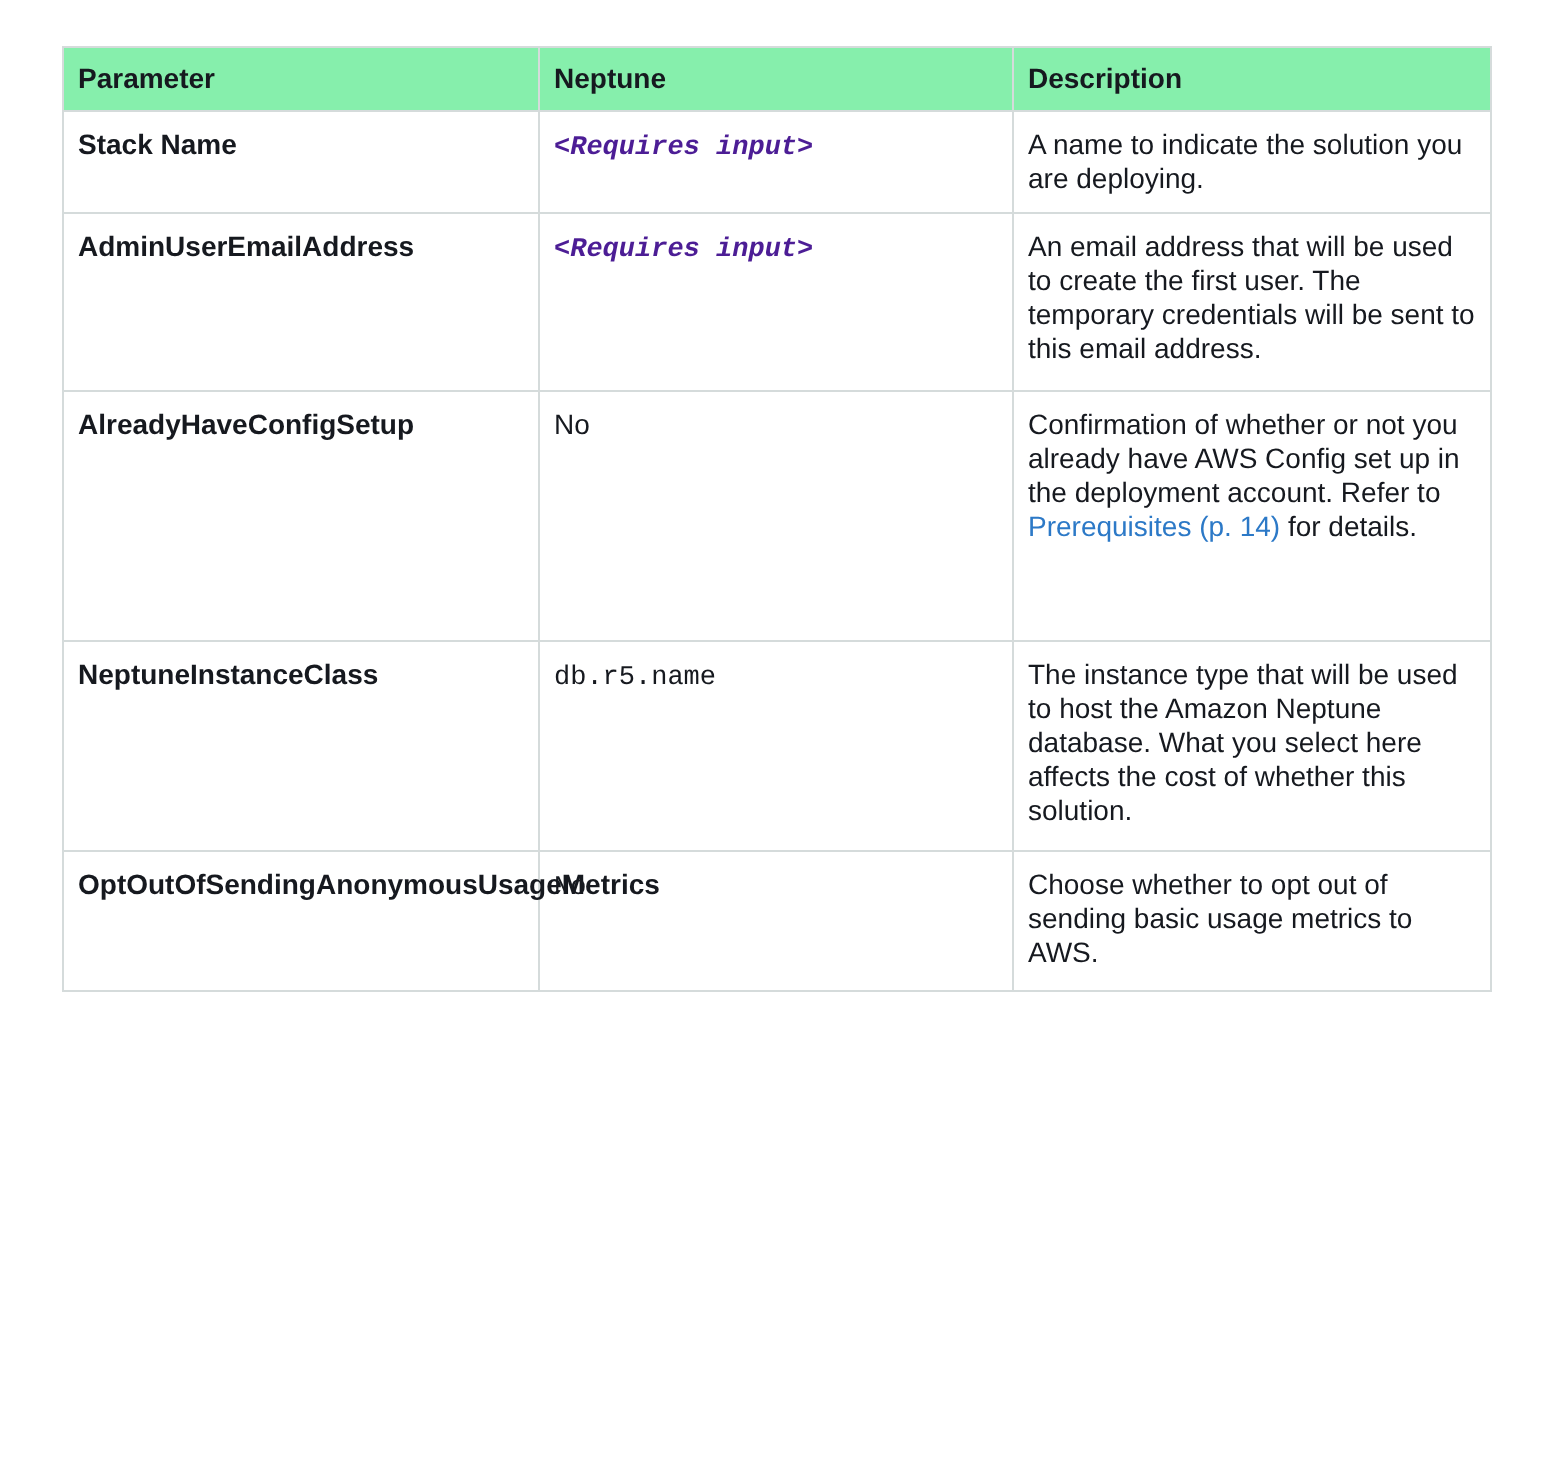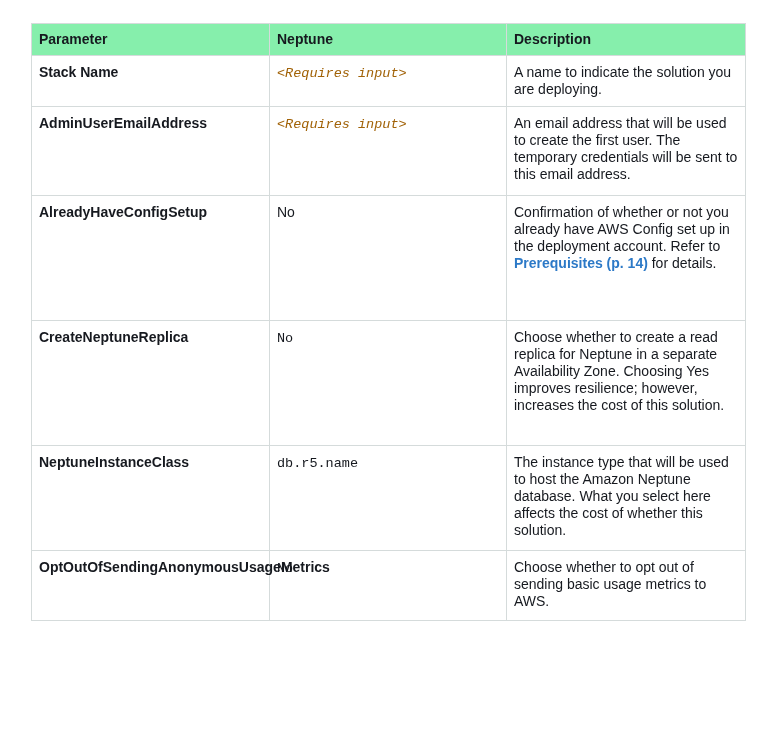--- a/index.html
+++ b/index.html
@@ -14,23 +14,23 @@
     table.params col.c2 { width: 237px; }
     table.params col.c3 { width: 239px; }
     table.params th, table.params td {
       border: 1px solid #d5dbdb; vertical-align: top; text-align: left;
       padding: 8px 7px 6px 7px;
     }
     table.params th { background: #86efac; font-weight: bold; height: 17px; padding-top: 7px; padding-bottom: 7px; }
     td.param { font-weight: bold; white-space: nowrap; overflow: visible; position: relative; z-index: 2; }
     td.default { white-space: nowrap; }
     .mono { font-family: "Liberation Mono", "DejaVu Sans Mono", monospace; font-size: 13.5px; }
-    .req { color: #a16207; font-style: italic; font-weight: normal; font-family: "Liberation Mono", "DejaVu Sans Mono", monospace; font-size: 13.5px; }
+    .req { color: #4c1d95; font-style: italic; font-weight: bold; font-family: "Liberation Mono", "DejaVu Sans Mono", monospace; font-size: 13.5px; }
     .plain { font-family: "Liberation Sans", sans-serif; }
-    a.link { color: #2c79c7; text-decoration: none; font-weight: bold; }
+    a.link { color: #2c79c7; text-decoration: none; }
     td.desc { padding-right: 14px; }
     tr.r1 td { height: 36px; }
     tr.r2 td { height: 74px; }
     tr.r3 td { height: 110px; }
     tr.r4 td { height: 90px; }
     tr.r5 td { height: 110px; }
     tr.r6 td { height: 90px; margin-left: 19px; }
     tr.r7 td { height: 55px; }
   </style>
 </head>
@@ -58,25 +58,20 @@
     <tr class="r2">
       <td class="param">AdminUserEmailAddress</td>
       <td class="default"><span class="req">&lt;Requires input&gt;</span></td>
       <td class="desc">An email address that will be used to create the first user. The temporary credentials will be sent to this email address.</td>
     </tr>
     <tr class="r3">
       <td class="param">AlreadyHaveConfigSetup</td>
       <td class="default"><span class="plain">No</span></td>
       <td class="desc"><span>Confirmation of whether or not you already have AWS Config set up in the deployment account. Refer to </span><a class="link" href="#">Prerequisites (p. 14)</a><span> for details.</span></td>
     </tr>
-    <tr class="r5">
-      <td class="param">CreateNeptuneReplica</td>
-      <td class="default"><span class="mono">No</span></td>
-      <td class="desc">Choose whether to create a read replica for Neptune in a separate Availability Zone. Choosing Yes improves resilience; however, increases the cost of this solution.</td>
-    </tr>
     <tr class="r6">
       <td class="param">NeptuneInstanceClass</td>
       <td class="default"><span class="mono">db.r5.name</span></td>
       <td class="desc">The instance type that will be used to host the Amazon Neptune database. What you select here affects the cost of whether this solution.</td>
     </tr>
     <tr class="r7">
       <td class="param">OptOutOfSendingAnonymousUsageMetrics</td>
       <td class="default"><span class="mono">No</span></td>
       <td class="desc">Choose whether to opt out of sending basic usage metrics to AWS.</td>
     </tr>

